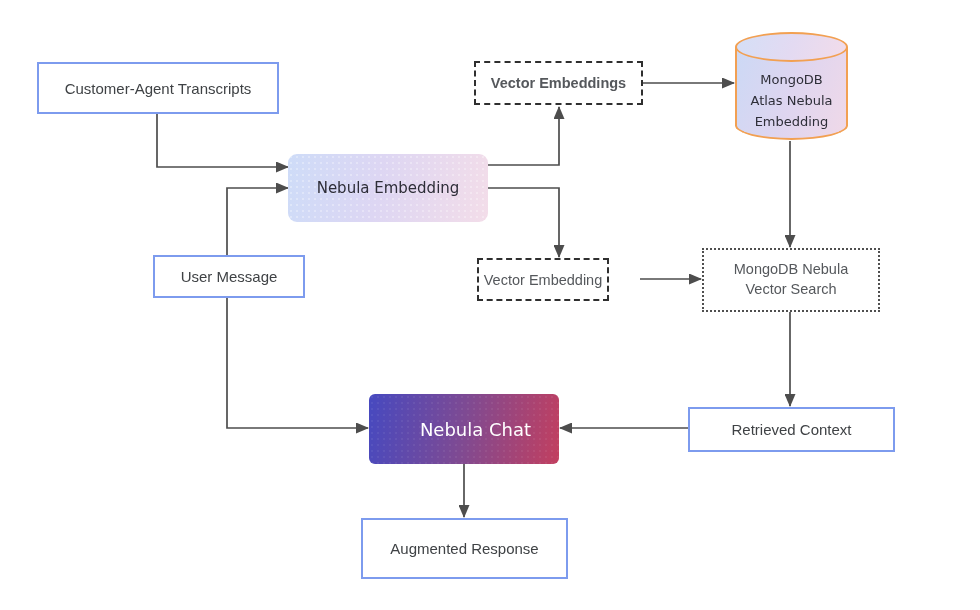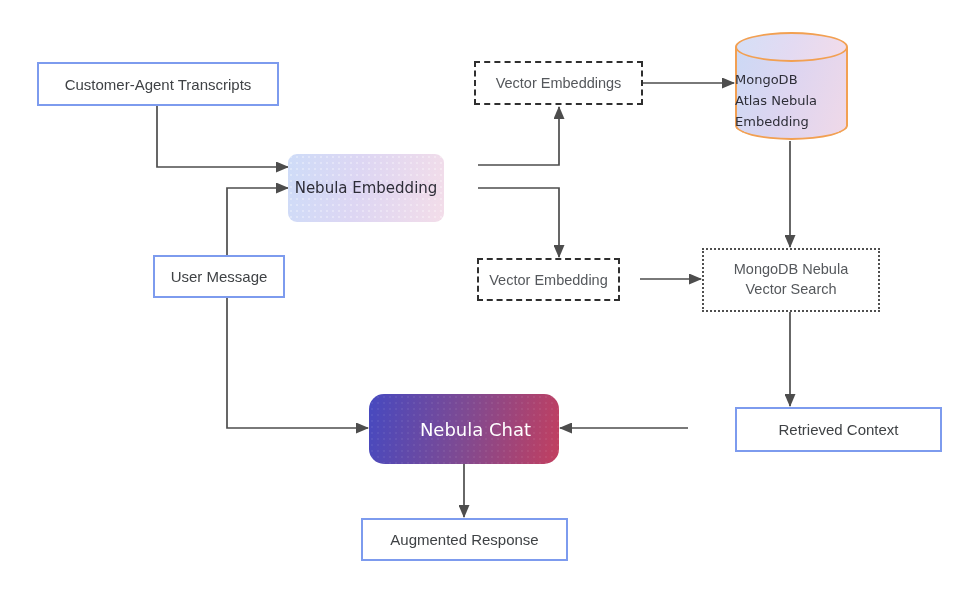--- a/index.html
+++ b/index.html
@@ -50,21 +50,21 @@
       radial-gradient(rgba(255,255,255,0.30) 1px, rgba(255,255,255,0) 1px),
       linear-gradient(100deg, #cedcf8 0%, #ddd6f3 45%, #f3dde9 100%);
     background-size: 6px 6px, 100% 100%;
     color: #2e2e38;
     font-family: "DejaVu Sans", sans-serif;
     font-size: 15px;
     font-weight: 500;
   }
   .box-nebula-dark {
     border: none;
-    border-radius: 15px;
+    border-radius: 6px;
     background-image:
       radial-gradient(rgba(255,255,255,0.06) 1px, rgba(255,255,255,0) 1px),
       linear-gradient(100deg, #4649c0 0%, #7f4a92 50%, #c23f5f 100%);
     background-size: 6px 6px, 100% 100%;
     color: #ffffff;
     font-family: "DejaVu Sans", sans-serif;
     font-size: 18px;
     font-weight: 500;
     padding-left: 23px;
   }
@@ -82,21 +82,21 @@
     position: absolute;
     left: 0; right: 0; top: 0;
     height: 30px;
     border: 2px solid #f2a052;
     border-radius: 50%;
     background: linear-gradient(110deg, #d4dff7 0%, #e3daf2 50%, #f2dcea 100%);
   }
   .cyl-label {
     position: absolute;
     left: 0; right: 0; top: 38px;
-    text-align: left;
+    text-align: center;
     color: #2e2e38;
     font-family: "DejaVu Sans", sans-serif;
     font-size: 13px;
     font-weight: 500;
     line-height: 1.6;
   }
 </style>
 </head>
 <body>
 
@@ -116,60 +116,60 @@
       <path d="M643,83 L734,83" marker-end="url(#arrow)"></path>
       <path d="M790,141 L790,247" marker-end="url(#arrow)"></path>
       <path d="M640,279 L701,279" marker-end="url(#arrow)"></path>
       <path d="M790,312 L790,406" marker-end="url(#arrow)"></path>
       <path d="M688,428 L560,428" marker-end="url(#arrow)"></path>
       <path d="M227,298 L227,428 L368,428" marker-end="url(#arrow)"></path>
       <path d="M464,464 L464,517" marker-end="url(#arrow)"></path>
     </g>
   </svg>
 
-  <div class="node box-blue" style="left:37px; top:62px; width:242px; height:44px;align-items:center;">
+  <div class="node box-blue" style="left:37px; top:62px; width:242px; height:52px;align-items:center;">
     <span>Customer-Agent Transcripts</span>
   </div>
 
-  <div class="node box-nebula-light" style="left:288px; top:154px; width:156px; height:68px;">
+  <div class="node box-nebula-light" style="left:288px; top:154px; width:200px; height:68px;">
     <span>Nebula Embedding</span>
   </div>
 
-  <div class="node box-dashed" style="left:474px; top:61px; width:169px; height:44px;">
+  <div class="node box-dashed" style="left:474px; top:61px; width:169px; height:44px;font-weight:bold;">
     <span>Vector Embeddings</span>
   </div>
 
   <div class="cylinder" style="left:735px; top:32px; width:113px; height:108px;">
     <div class="cyl-body"></div>
     <div class="cyl-top"></div>
     <div class="cyl-label">
       <div>MongoDB</div>
       <div>Atlas Nebula</div>
       <div>Embedding</div>
     </div>
   </div>
 
-  <div class="node box-blue" style="left:153px; top:255px; width:132px; height:43px;">
+  <div class="node box-blue" style="left:153px; top:255px; width:152px; height:43px;">
     <span>User Message</span>
   </div>
 
-  <div class="node box-dashed" style="left:477px; top:258px; width:143px; height:43px;">
+  <div class="node box-dashed" style="left:477px; top:258px; width:132px; height:43px;">
     <span>Vector Embedding</span>
   </div>
 
   <div class="node box-dotted" style="left:702px; top:248px; width:178px; height:64px;">
     <div>MongoDB Nebula</div>
     <div>Vector Search</div>
   </div>
 
   <div class="node box-nebula-dark" style="left:369px; top:394px; width:190px; height:70px;">
     <span>Nebula Chat</span>
   </div>
 
-  <div class="node box-blue" style="left:688px; top:407px; width:207px; height:45px;margin-left:47px;">
+  <div class="node box-blue" style="left:688px; top:407px; width:207px; height:45px;">
     <span>Retrieved Context</span>
   </div>
 
-  <div class="node box-blue" style="left:361px; top:518px; width:207px; height:43px;">
+  <div class="node box-blue" style="left:361px; top:518px; width:207px; height:61px;">
     <span>Augmented Response</span>
   </div>
 
 </div>
 
 </body></html>

